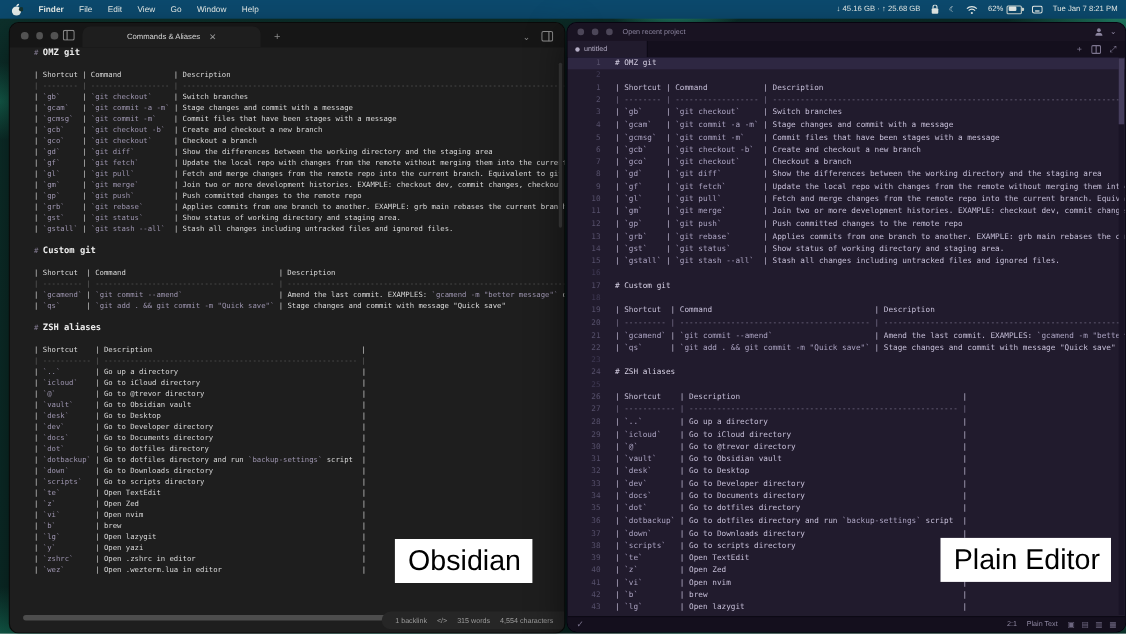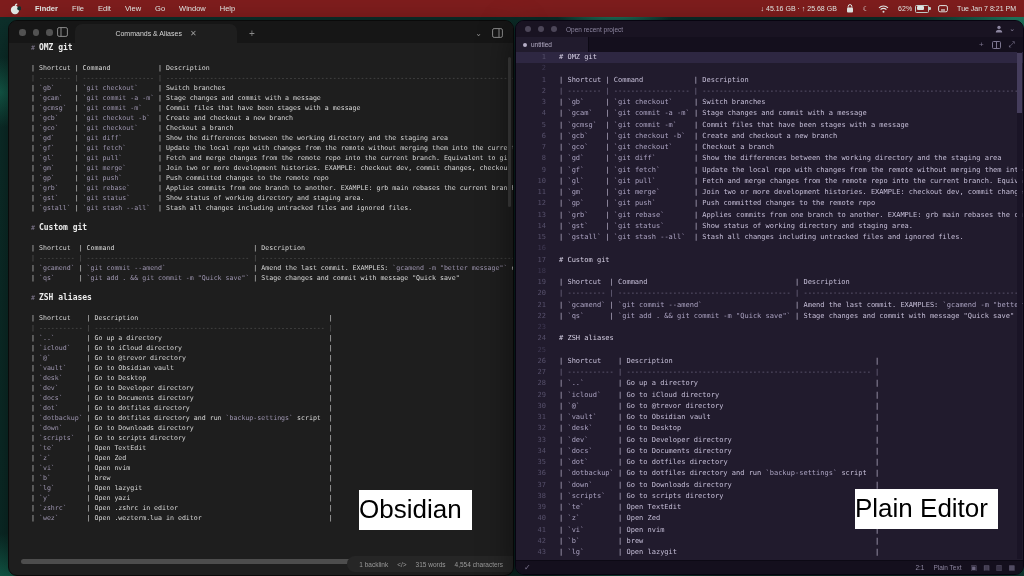--- a/index.html
+++ b/index.html
@@ -10,21 +10,21 @@
       radial-gradient(ellipse 90px 40px at 60% 1%, rgba(62,245,185,.55), transparent 70%),
       radial-gradient(ellipse 140px 60px at 99% 3%, rgba(62,245,185,.40), transparent 70%),
       radial-gradient(ellipse 90px 50px at 0% 16%, rgba(40,210,160,.30), transparent 70%),
       radial-gradient(ellipse 230px 120px at 101% 88%, rgba(45,225,175,.38), transparent 70%),
       radial-gradient(ellipse 160px 70px at 34% 101%, rgba(45,230,175,.45), transparent 70%),
       radial-gradient(ellipse 130px 70px at 2% 101%, rgba(35,205,155,.40), transparent 70%),
       radial-gradient(ellipse 120px 60px at 62% 101%, rgba(35,205,155,.35), transparent 70%),
       linear-gradient(135deg,#0d312c 0%,#0b2b27 55%,#0e352f 100%);
   }
   
-  .menubar{position:absolute;left:0;top:0;width:1024px;height:17px;background:#7f1d1d;
+  .menubar{position:absolute;left:0;top:0;width:1024px;height:17px;background:#0c4a6e;
     display:flex;align-items:center;color:#e7edea;font-size:7.5px;}
   .menubar .left{display:flex;align-items:center;gap:14px;padding-left:10px;}
   .menubar .left .appname{font-weight:bold;}
   .menubar .right{margin-left:auto;display:flex;align-items:center;gap:9px;padding-right:8px;font-size:7px;}
   .mb-item{cursor:default;}
   .batt{display:flex;align-items:center;gap:3px;}
   .batt-shell{position:relative;width:12px;height:6px;border:1px solid #cdd8d3;border-radius:1.5px;}
   .batt-fill{position:absolute;left:.5px;top:.5px;height:4px;width:7px;background:#e7edea;border-radius:1px;}
   .batt-nub{position:absolute;right:-2.5px;top:1.5px;width:1.5px;height:3px;background:#cdd8d3;border-radius:0 1px 1px 0;}
   
@@ -76,21 +76,21 @@
   .zline.h .ztext{color:#d6d0e4;}
   .zed-scroll-track{position:absolute;right:1px;top:31px;bottom:15px;width:5px;background:#1a1426;}
   .zed-scroll-thumb{position:absolute;right:1px;top:32px;width:5px;height:60px;background:#453d5c;}
   .zed-status{position:absolute;left:0;bottom:0;width:507px;height:14px;background:#140f1d;border-top:1px solid #0c0914;
     display:flex;align-items:center;padding:0 8px;box-sizing:border-box;color:#8d86a0;font-size:6.5px;}
   .zed-status .right{margin-left:auto;display:flex;align-items:center;gap:9px;}
   .zed-status .sicon{color:#6d6680;font-size:7px;}
   .zed-check{color:#7d7690;font-size:8px;}
   
   .overlay-label{position:absolute;background:#ffffff;color:#000;font-size:26px;line-height:1;
-    padding:6px 10px 8px 0;font-family:"Liberation Sans",sans-serif;}
+    padding:6px 10px 8px 12px;font-family:"Liberation Sans",sans-serif;}
   #label-left{left:359px;top:490px;}
   #label-right{left:855px;top:489px;}
   svg{display:block;}
 </style>
 </head>
 <body>
 
 <div class="menubar">
   <div class="left">
     <span>

